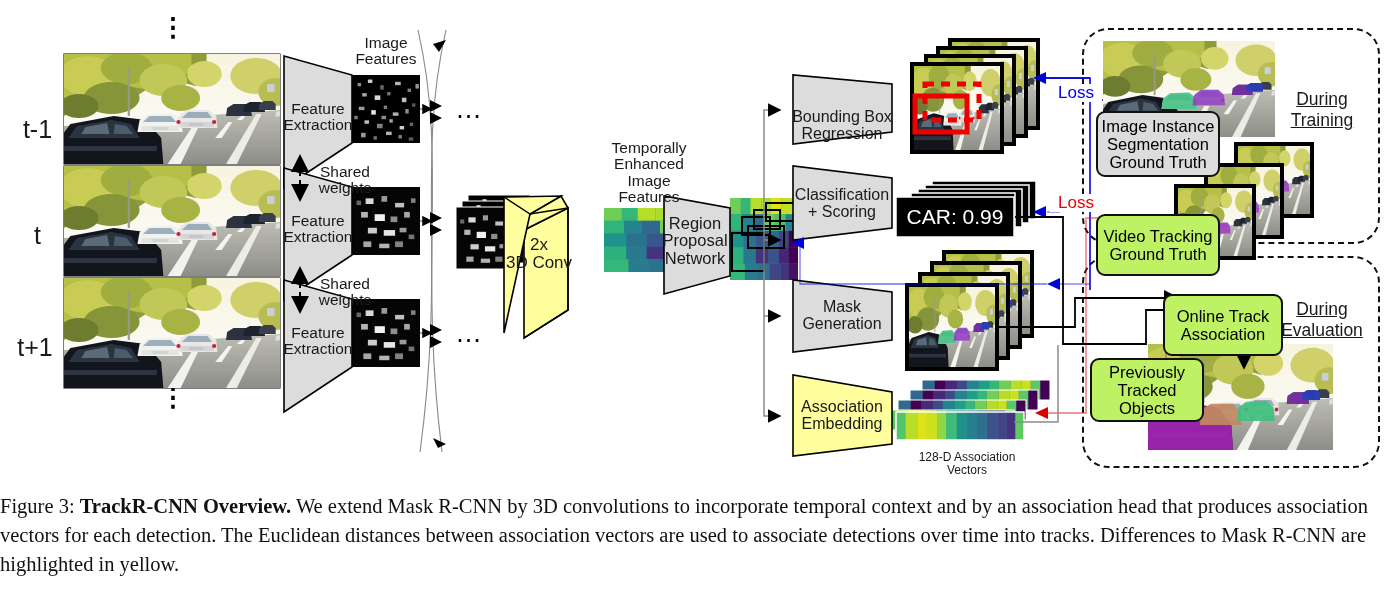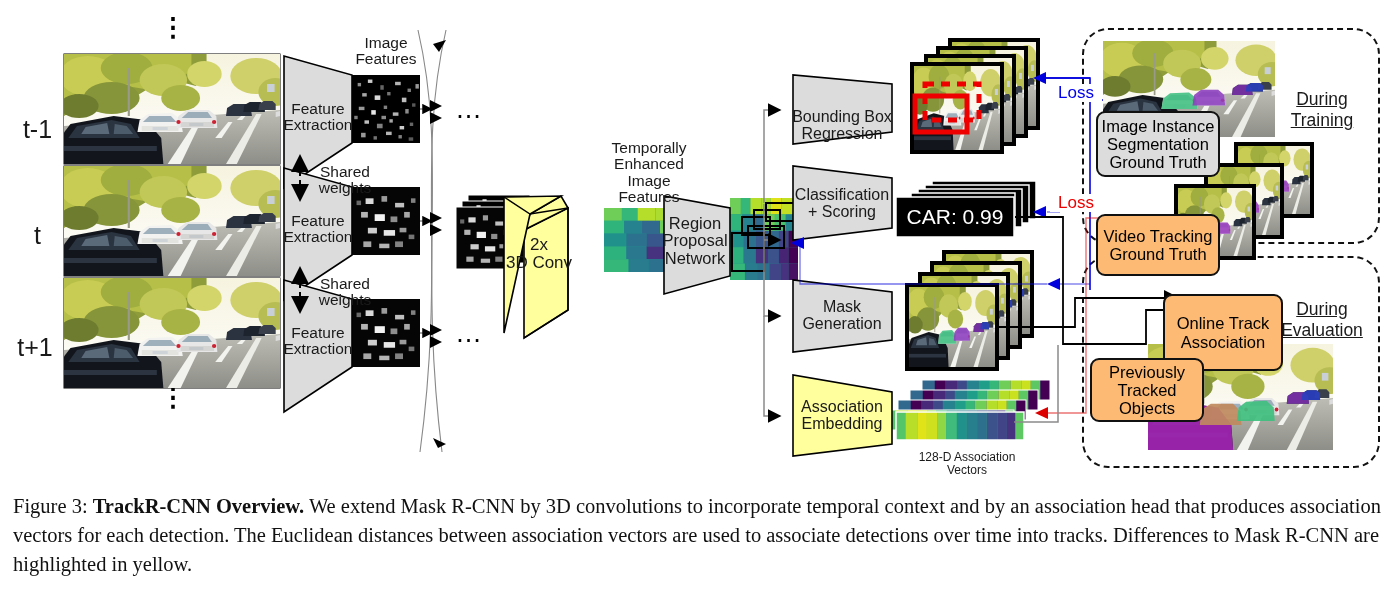--- a/index.html
+++ b/index.html
@@ -8,32 +8,32 @@
 
   
   .lbl{position:absolute;text-align:center;line-height:1.06;color:#1a1a1a;font-family:"Liberation Sans",sans-serif;}
   .ctr{display:flex;align-items:center;justify-content:center;text-align:center;}
 
   
   .rbox{position:absolute;border:2px solid #111;border-radius:9px;display:flex;
         align-items:center;justify-content:center;text-align:center;line-height:1.1;
         box-sizing:border-box;z-index:30;margin-top:36px;}
   .rbox.gray{background:#dcdcdc;}
-  .rbox.yel{background:#fdba74;}
+  .rbox.yel{background:#bef264;}
 
   
   .dashbox{position:absolute;border:2px dashed #111;border-radius:26px;box-sizing:border-box;background:transparent;}
 
   .uline{text-decoration:underline;margin-top:41px;}
 
   .dots3{position:absolute;font-size:27px;letter-spacing:3px;color:#000;font-family:"Liberation Sans",sans-serif;}
   .vdots{position:absolute;font-size:22px;line-height:6px;color:#000;text-align:center;font-weight:bold;}
   svg.ovb{position:absolute;left:0;top:0;width:1388px;height:604px;pointer-events:none;z-index:2;}
 
-  #caption{position:absolute;left:13px;top:492px;width:1372px;
+  #caption{position:absolute;left:0;top:492px;width:1372px;
            font-family:"Liberation Serif",serif;font-size:20.5px;line-height:29px;color:#111;text-align:left;}
   #caption b{font-weight:bold;}
 </style>
 </head>
 <body>
 
 <div id="fig">
 
   <svg class="ovb" viewBox="0 0 1388 604" xmlns="http://www.w3.org/2000/svg">
     <defs>
@@ -521,21 +521,21 @@
 Training</div>
   <div class="lbl uline" style="left:1268px;top:258px;width:108px;font-size:17.5px;white-space:pre-line;text-align:center;line-height:1.22;z-index:25;">During
 Evaluation</div>
 
   <div class="rbox gray" style="left:1096px;top:75px;width:124px;height:66px;font-size:16.5px;white-space:pre-line;">Image Instance
 Segmentation
 Ground Truth</div>
   <div class="rbox yel" style="left:1096px;top:178px;width:124px;height:62px;font-size:16.5px;white-space:pre-line;">Video Tracking
 Ground Truth</div>
 
-  <div class="rbox yel" style="left:1163px;top:258px;width:120px;height:77px;font-size:16.5px;white-space:pre-line;">Online Track
+  <div class="rbox yel" style="left:1163px;top:258px;width:120px;height:62px;font-size:16.5px;white-space:pre-line;">Online Track
 Association</div>
   <div class="rbox yel" style="left:1090px;top:322px;width:114px;height:64px;font-size:16.5px;white-space:pre-line;">Previously
 Tracked
 Objects</div>
 
   <div id="caption">
     <span>Figure 3:</span>
     <b>TrackR-CNN Overview.</b><span> We extend Mask R-CNN by 3D convolutions to incorporate temporal context and by an association head that produces association vectors for each detection. The Euclidean distances between association vectors are used to associate detections over time into tracks. Differences to Mask R-CNN are highlighted in yellow.</span>
   </div>
 

